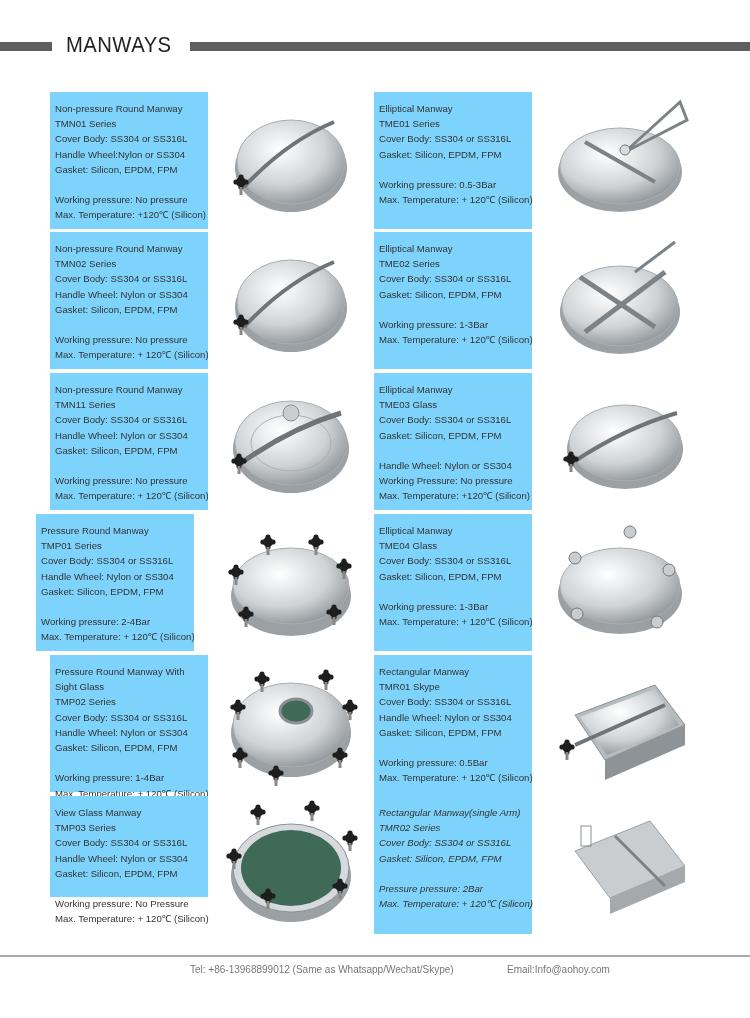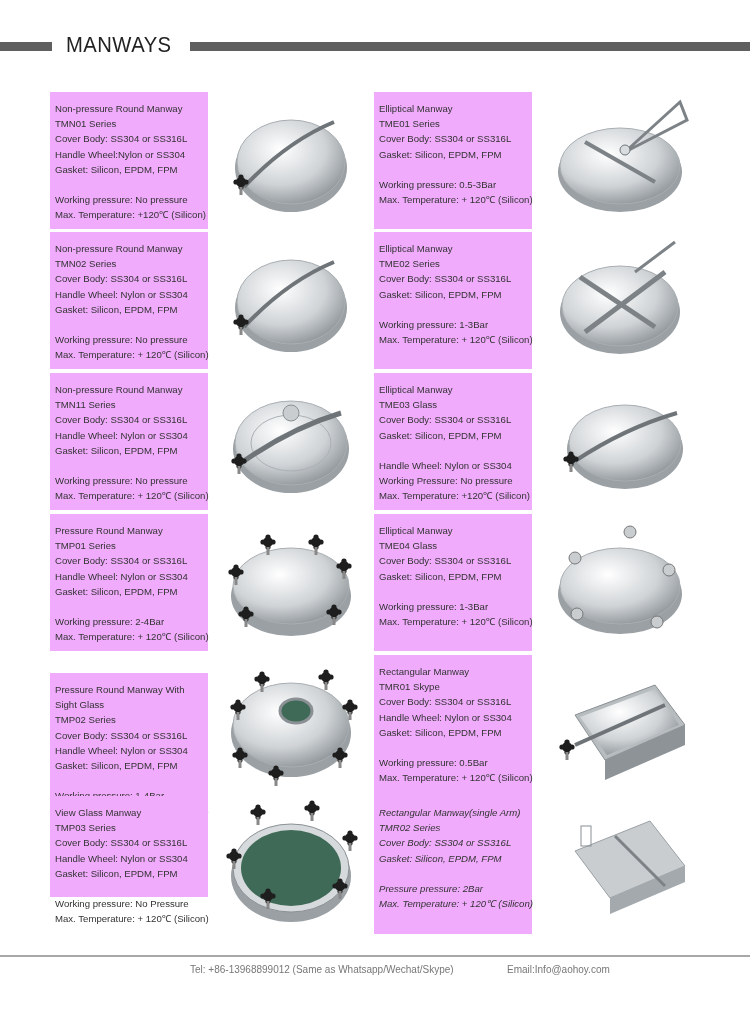--- a/index.html
+++ b/index.html
@@ -5,21 +5,21 @@
   html, body { margin: 0; padding: 0; background: #ffffff; }
   body { width: 750px; height: 1018px; position: relative; overflow: hidden;
          font-family: "Liberation Sans", sans-serif; color: #3a3a3a; }
 
   .header { position: absolute; top: 36px; left: 0; width: 660px; height: 24px; }
   .bar-left { position: absolute; left: 0; top: 6px; width: 52px; height: 9px; background: #5f5f5f; }
   .bar-right { position: absolute; left: 190px; top: 6px; width: 560px; height: 9px; background: #5f5f5f; }
   .page-title { position: absolute; left: 66px; top: -4px; font-size: 22px; letter-spacing: 0.5px;
                 color: #222; font-family: "Liberation Sans", sans-serif; transform: scaleX(0.92); transform-origin: left; }
 
-  .card { position: absolute; width: 158px; background: #f0abfc; box-sizing: border-box;
+  .card { position: absolute; width: 158px; background: #7dd3fc; box-sizing: border-box;
           padding: 9px 5px 0 5px; font-size: 9.6px; line-height: 15.2px; color: #333; }
   .card .line { white-space: nowrap; display: block; }
   .card .gap { display: block; height: 15.2px; }
 
   .photo { position: absolute; width: 150px; height: 138px; }
   .photo svg { width: 100%; height: 100%; }
 
   .footer-line { position: absolute; left: 0; top: 955px; width: 750px; height: 2px; background: #a8a8a8; }
   .footer { position: absolute; top: 964px; font-size: 10px; color: #777; white-space: nowrap; }
 </style>
@@ -193,21 +193,21 @@
               <path d="M30 88 Q80 55 132 40" stroke="#6e7478" stroke-width="4" fill="none"></path>
         <g>
           <circle cx="26" cy="86" r="5" fill="#1e1e1e"></circle>
           <circle cx="21" cy="86" r="2.6" fill="#1e1e1e"></circle>
           <circle cx="31" cy="86" r="2.6" fill="#1e1e1e"></circle>
           <circle cx="26" cy="81" r="2.6" fill="#1e1e1e"></circle>
           <circle cx="26" cy="91" r="2.6" fill="#1e1e1e"></circle>
           <rect x="24.5" y="91" width="3" height="8" fill="#888"></rect>
         </g>
       </svg></div>
-    <div class="card" style="left: 50px; top: 514px; height: 137px;">
+    <div class="card" style="left: 36px; top: 514px; height: 137px;">
       <span class="line">Pressure Round Manway</span>
       <span class="line">TMP01 Series</span>
       <span class="line">Cover Body: SS304 or SS316L</span>
       <span class="line">Handle Wheel: Nylon or SS304</span>
       <span class="line">Gasket: Silicon, EPDM, FPM</span>
       <span class="gap"></span>
       <span class="line">Working pressure: 2-4Bar</span>
       <span class="line">Max. Temperature: + 120℃ (Silicon)</span>
     </div>
     <div class="photo" style="left: 216px; top: 514px;"><svg viewBox="0 0 150 138" xmlns="http://www.w3.org/2000/svg">
@@ -287,21 +287,21 @@
           </radialGradient>
         </defs>
         <ellipse cx="75" cy="80" rx="62" ry="40" fill="#9aa0a4"></ellipse>
         <ellipse cx="75" cy="72" rx="60" ry="38" fill="url(#g_elliptical-pressure-manway)" stroke="#a9aeb2"></ellipse>
               <circle cx="30" cy="44" r="6" fill="#c9cdd0" stroke="#777"></circle>
         <circle cx="85" cy="18" r="6" fill="#c9cdd0" stroke="#777"></circle>
         <circle cx="124" cy="56" r="6" fill="#c9cdd0" stroke="#777"></circle>
         <circle cx="32" cy="100" r="6" fill="#c9cdd0" stroke="#777"></circle>
         <circle cx="112" cy="108" r="6" fill="#c9cdd0" stroke="#777"></circle>
       </svg></div>
-    <div class="card" style="left: 50px; top: 655px; height: 137px; margin-top: 18px;">
+    <div class="card" style="left: 50px; top: 655px; height: 137px;">
       <span class="line">Pressure Round Manway With</span>
       <span class="line">Sight Glass</span>
       <span class="line">TMP02 Series</span>
       <span class="line">Cover Body: SS304 or SS316L</span>
       <span class="line">Handle Wheel: Nylon or SS304</span>
       <span class="line">Gasket: Silicon, EPDM, FPM</span>
       <span class="gap"></span>
       <span class="line">Working pressure: 1-4Bar</span>
       <span class="line">Max. Temperature: + 120℃ (Silicon)</span>
     </div>

